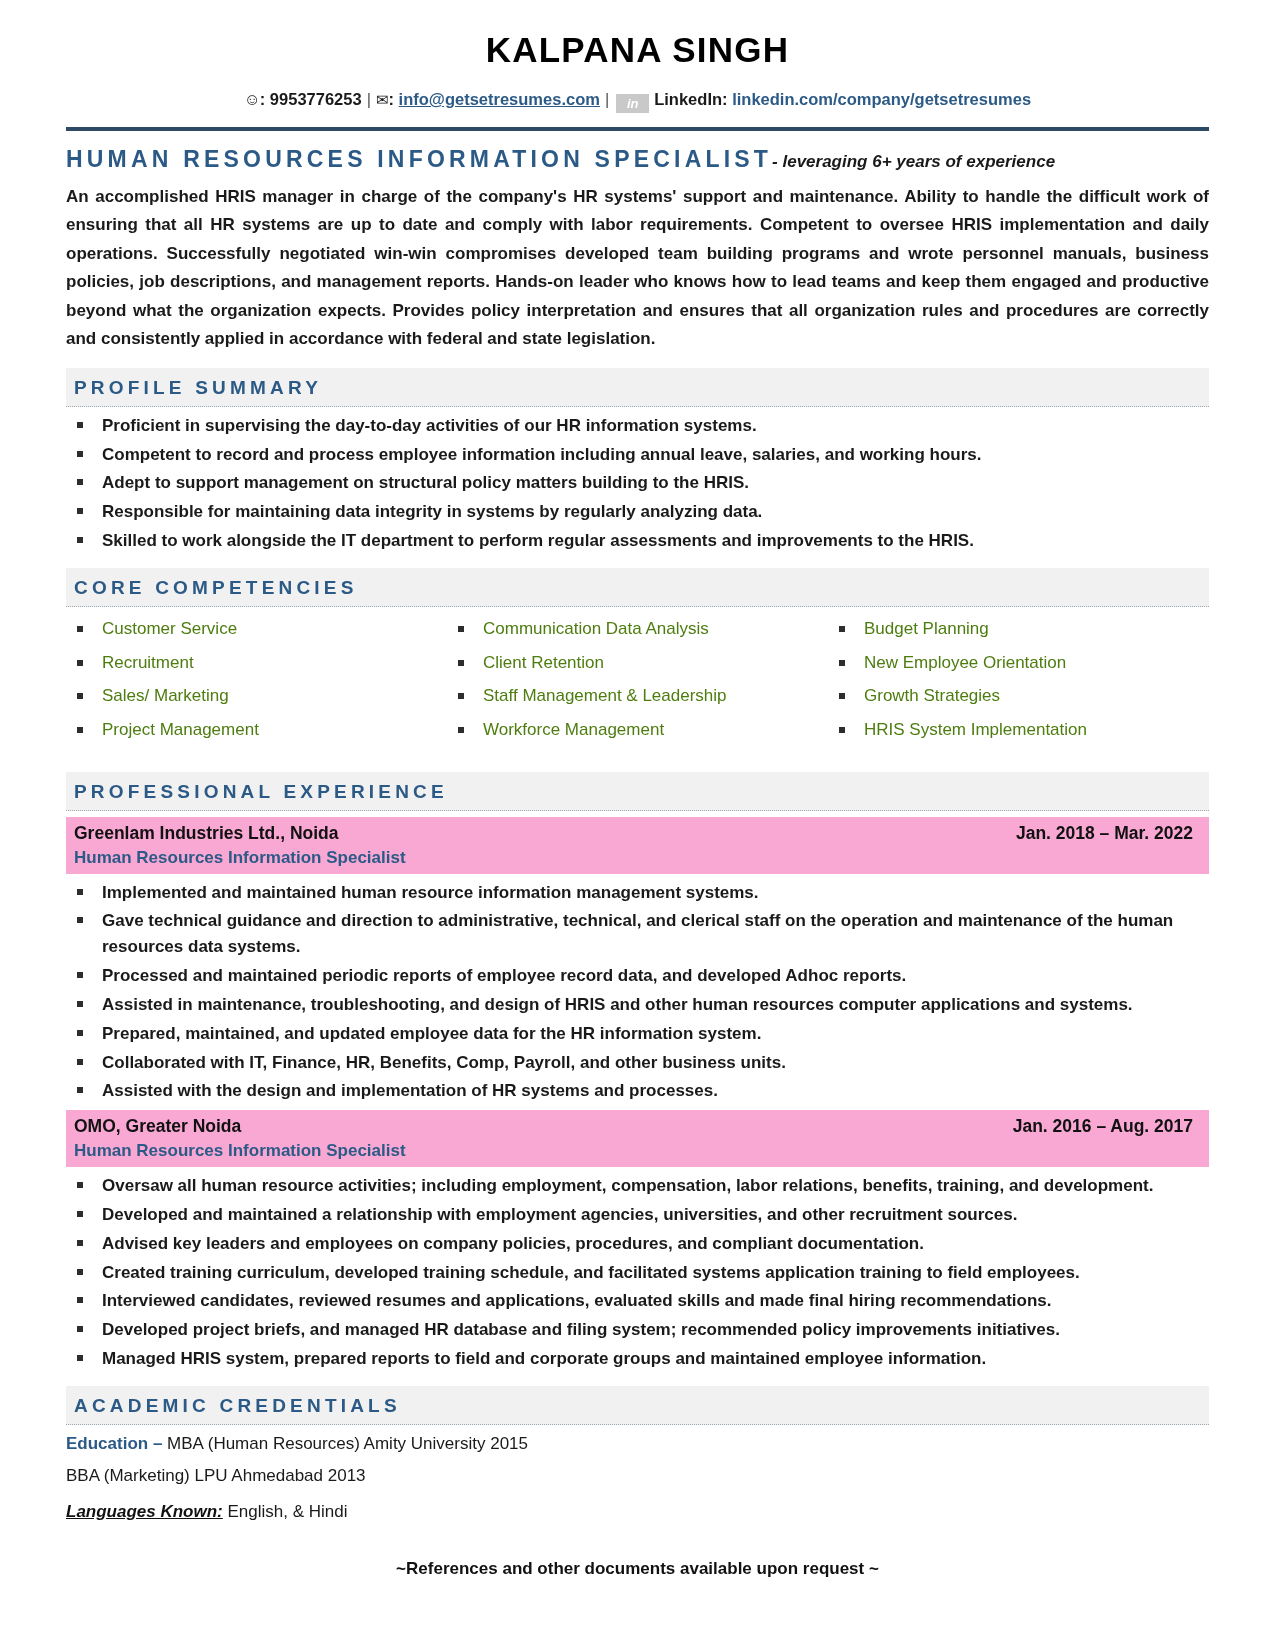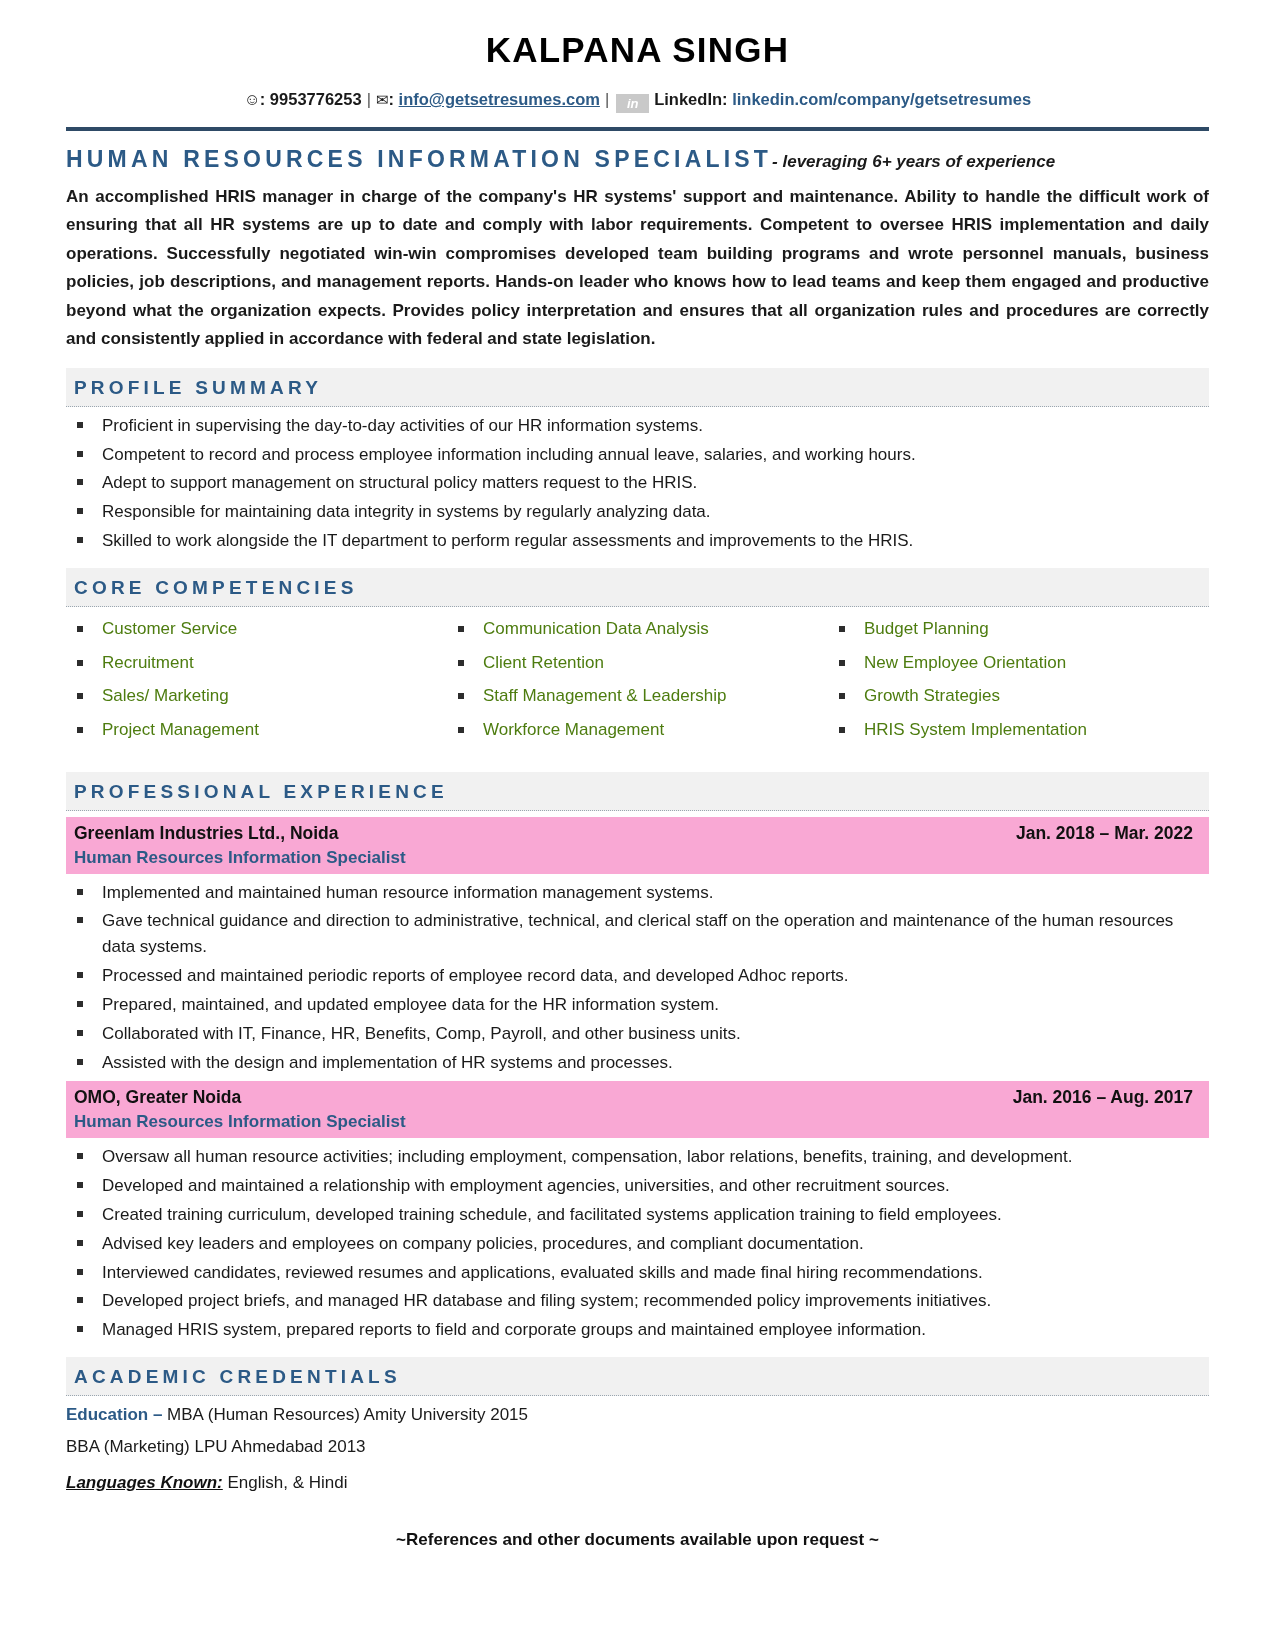--- a/index.html
+++ b/index.html
@@ -121,20 +121,21 @@
     color: #2c5a86;
     padding: 9px 0 7px 8px;
     margin-top: 14px;
   }
 
   
   ul.bullets {
     list-style: none;
     margin: 6px 0 0 0;
     padding: 0;
+    font-weight: bold;
   }
   ul.bullets li {
     position: relative;
     padding-left: 36px;
     font-size: 17px;
     line-height: 1.52;
     margin-bottom: 3px;
     color: #1a1a1a;
   }
   ul.bullets li:before {
@@ -263,21 +264,21 @@
   <div class="top-rule"></div>
 
   <div class="headline-row"><span class="headline-main">HUMAN RESOURCES INFORMATION SPECIALIST</span><span class="headline-sub">- leveraging 6+ years of experience</span></div>
 
   <div class="summary">An accomplished HRIS manager in charge of the company's HR systems' support and maintenance. Ability to handle the difficult work of ensuring that all HR systems are up to date and comply with labor requirements. Competent to oversee HRIS implementation and daily operations. Successfully negotiated win-win compromises developed team building programs and wrote personnel manuals, business policies, job descriptions, and management reports. Hands-on leader who knows how to lead teams and keep them engaged and productive beyond what the organization expects. Provides policy interpretation and ensures that all organization rules and procedures are correctly and consistently applied in accordance with federal and state legislation.</div>
 
   <div class="section-head">PROFILE SUMMARY</div>
   <ul class="bullets">
     <li>Proficient in supervising the day-to-day activities of our HR information systems.</li>
     <li>Competent to record and process employee information including annual leave, salaries, and working hours.</li>
-    <li>Adept to support management on structural policy matters request to the HRIS.</li>
+    <li>Adept to support management on structural policy matters building to the HRIS.</li>
     <li>Responsible for maintaining data integrity in systems by regularly analyzing data.</li>
     <li>Skilled to work alongside the IT department to perform regular assessments and improvements to the HRIS.</li>
   </ul>
 
   <div class="section-head">CORE COMPETENCIES</div>
   <div class="comp-grid">
     <div class="comp-item">Customer Service</div>
     <div class="comp-item">Communication Data Analysis</div>
     <div class="comp-item">Budget Planning</div>
     <div class="comp-item">Recruitment</div>
@@ -298,39 +299,40 @@
       <div class="job-row">
         <span class="job-company">Greenlam Industries Ltd., Noida</span>
         <span class="job-dates">Jan. 2018 – Mar. 2022</span>
       </div>
       <div class="job-role">Human Resources Information Specialist</div>
     </div>
     <ul class="bullets job-bullets">
       <li>Implemented and maintained human resource information management systems.</li>
       <li>Gave technical guidance and direction to administrative, technical, and clerical staff on the operation and maintenance of the human resources data systems.</li>
       <li>Processed and maintained periodic reports of employee record data, and developed Adhoc reports.</li>
+      <li>Assisted in maintenance, troubleshooting, and design of HRIS and other human resources computer applications and systems.</li>
       <li>Prepared, maintained, and updated employee data for the HR information system.</li>
       <li>Collaborated with IT, Finance, HR, Benefits, Comp, Payroll, and other business units.</li>
       <li>Assisted with the design and implementation of HR systems and processes.</li>
     </ul>
   </div>
 
   <div>
     <div class="job-head">
       <div class="job-row">
         <span class="job-company">OMO, Greater Noida</span>
         <span class="job-dates">Jan. 2016 – Aug. 2017</span>
       </div>
       <div class="job-role">Human Resources Information Specialist</div>
     </div>
     <ul class="bullets job-bullets">
       <li>Oversaw all human resource activities; including employment, compensation, labor relations, benefits, training, and development.</li>
       <li>Developed and maintained a relationship with employment agencies, universities, and other recruitment sources.</li>
+      <li>Advised key leaders and employees on company policies, procedures, and compliant documentation.</li>
       <li>Created training curriculum, developed training schedule, and facilitated systems application training to field employees.</li>
-      <li>Advised key leaders and employees on company policies, procedures, and compliant documentation.</li>
       <li>Interviewed candidates, reviewed resumes and applications, evaluated skills and made final hiring recommendations.</li>
       <li>Developed project briefs, and managed HR database and filing system; recommended policy improvements initiatives.</li>
       <li>Managed HRIS system, prepared reports to field and corporate groups and maintained employee information.</li>
     </ul>
   </div>
 
   <div class="section-head">ACADEMIC CREDENTIALS</div>
   <div class="edu-line"><span class="edu-label">Education –</span>&nbsp;<span>MBA (Human Resources) Amity University 2015</span></div>
   <div class="edu-line">BBA (Marketing) LPU Ahmedabad 2013</div>
 

